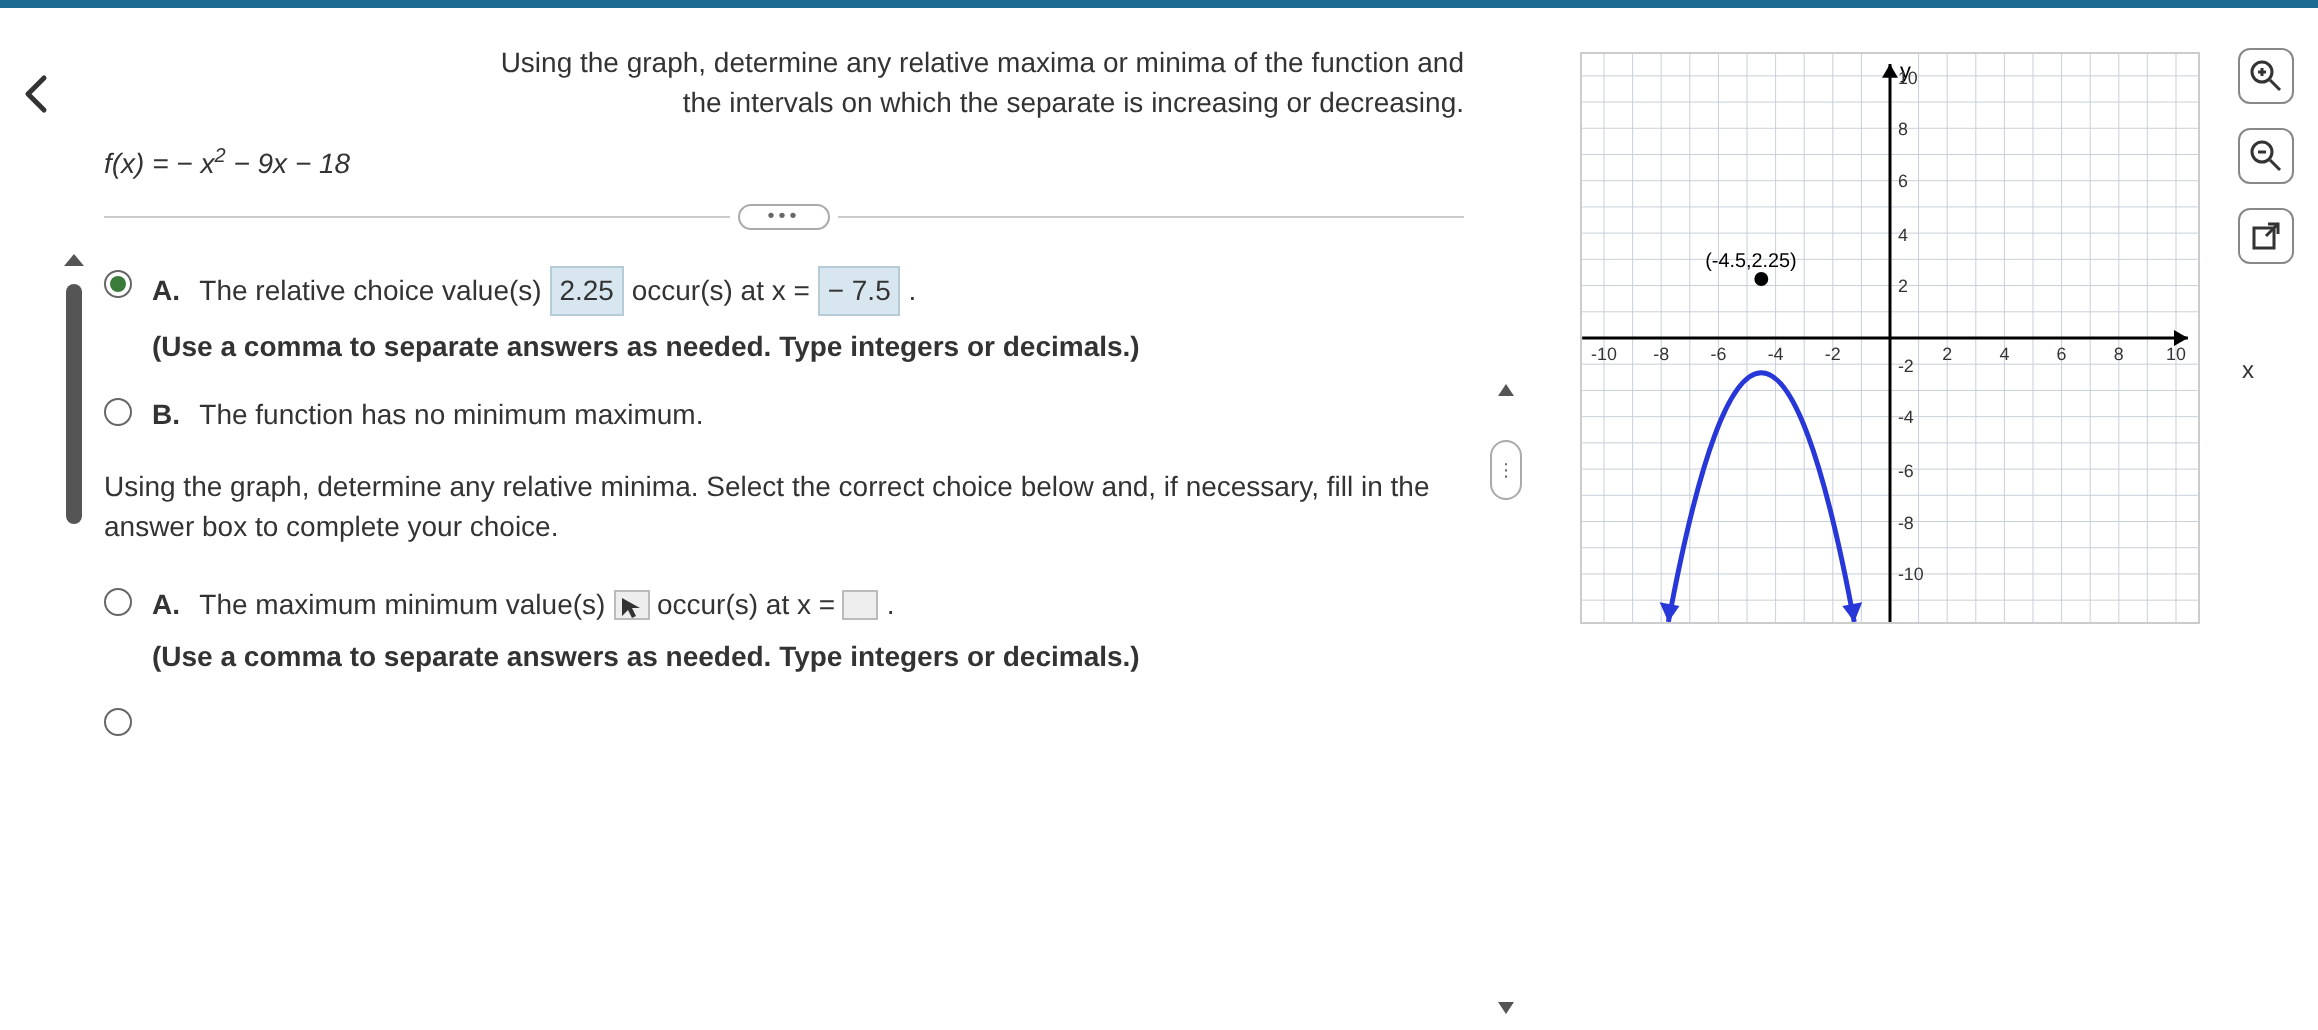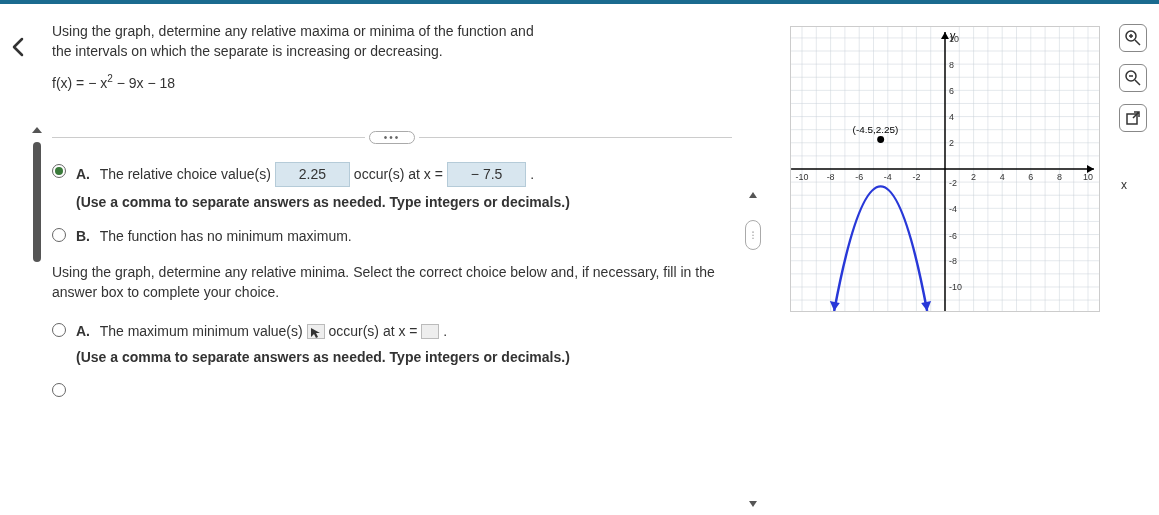--- a/index.html
+++ b/index.html
@@ -2,31 +2,31 @@
 <html><head>
 <meta charset="utf-8">
 <style>
 * { box-sizing: border-box; margin: 0; padding: 0; }
 body { font-family: Arial, sans-serif; font-size: 14px; color: #333; background: #fff; width: 1159px; height: 515px; position: relative; overflow: hidden; }
 .topbar { height: 4px; background: #1a6b8f; }
 .back-btn { position: absolute; left: 8px; top: 36px; cursor: pointer; }
 .scroll-up { position: absolute; left: 30px; top: 122px; cursor: pointer; }
 .scroll-thumb { position: absolute; left: 33px; top: 142px; width: 8px; height: 120px; background: #555; border-radius: 4px; }
 .content { position: absolute; left: 52px; top: 22px; width: 680px; }
-.question-text { line-height: 1.4; margin-bottom: 12px; }
-.formula { margin-bottom: 40px; }
+.question-text { line-height: 1.4; margin-bottom: 12px; text-align: right; }
+.formula { margin-bottom: 12px; font-style: italic; }
 .divider-row { display:flex; align-items:center; margin-bottom: 18px; }
 .divider-line { flex:1; height:1px; background:#ccc; }
 .ellipsis-pill { border:1px solid #aaa; border-radius: 10px; padding: 0 14px; font-size: 10px; letter-spacing: 2px; color:#666; background:#fff; margin: 0 4px; }
 .option-row { display:flex; align-items:flex-start; margin-bottom:6px; }
 .radio { width:14px; height:14px; border:1px solid #666; border-radius:50%; margin-right:10px; margin-top:2px; flex-shrink:0; position:relative; background:#fff; }
 .radio.selected::after { content:""; position:absolute; left:2px; top:2px; width:8px; height:8px; border-radius:50%; background:#3a7a3a; }
 .opt-label { font-weight:bold; margin-right:6px; }
 .opt-text { line-height:1.5; }
-.answer-box { display:inline-block; background:#d8e6ef; padding:1px 23px; border:1px solid #b5cbd8; font-family: Arial; }
+.answer-box { display:inline-block; background:#d8e6ef; padding:1px 4px; border:1px solid #b5cbd8; font-family: Arial; }
 .empty-box { display:inline-block; width:18px; height:15px; background:#eee; border:1px solid #bbb; vertical-align:middle; position:relative; }
 .cursor-arrow { position:absolute; left:2px; top:2px; }
 .hint { margin-left:24px; margin-bottom:14px; line-height:1.4;font-weight:bold; }
 .section-text { margin:12px 0 18px 0; line-height:1.4; }
 .right-scroll { position:absolute; left:748px; top:140px; width:10px; }
 .right-scroll .up { position:absolute; top:46px; left:0; cursor:pointer;}
 .right-scroll .pill { position:absolute; top:80px; left:-3px; width:16px; height:30px; border:1px solid #aaa; border-radius:8px; background:#fff; display:flex; align-items:center; justify-content:center; font-size:9px; color:#666; writing-mode: horizontal-tb; }
 .right-scroll .down { position:absolute; top:355px; left:0; cursor:pointer;}
 .graph { position:absolute; left:790px; top:26px; width:310px; height:286px; border:1px solid #ccc; background:#fff; }
 .graph svg { width:100%; height:100%; }

